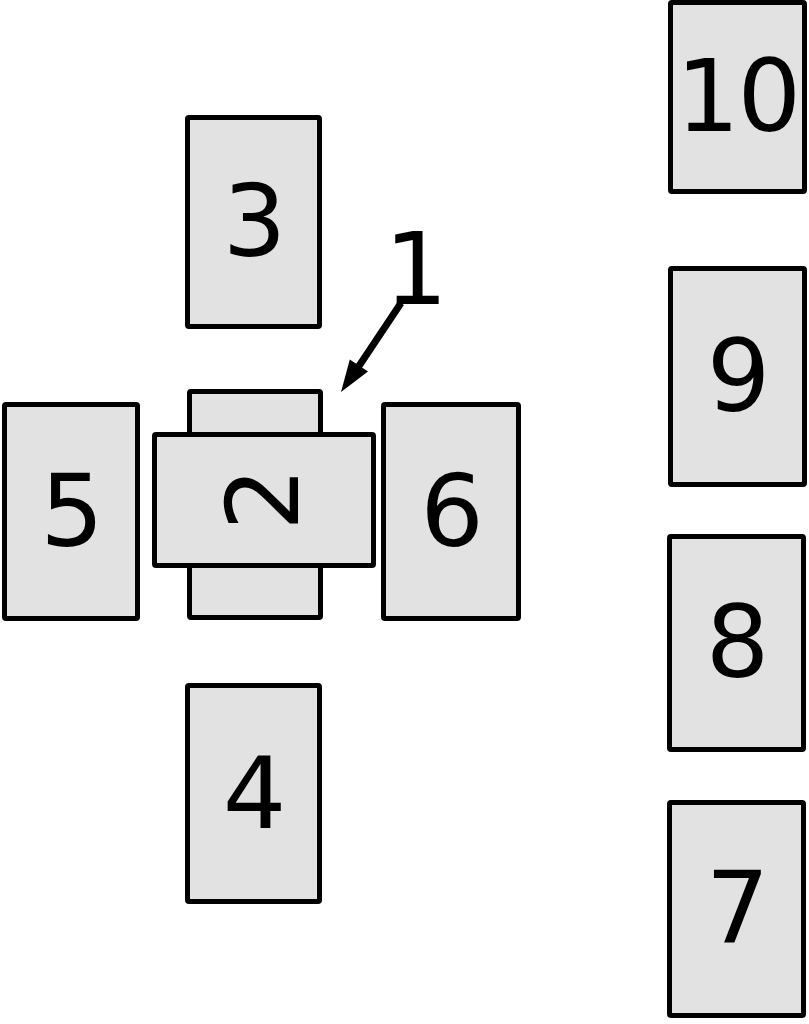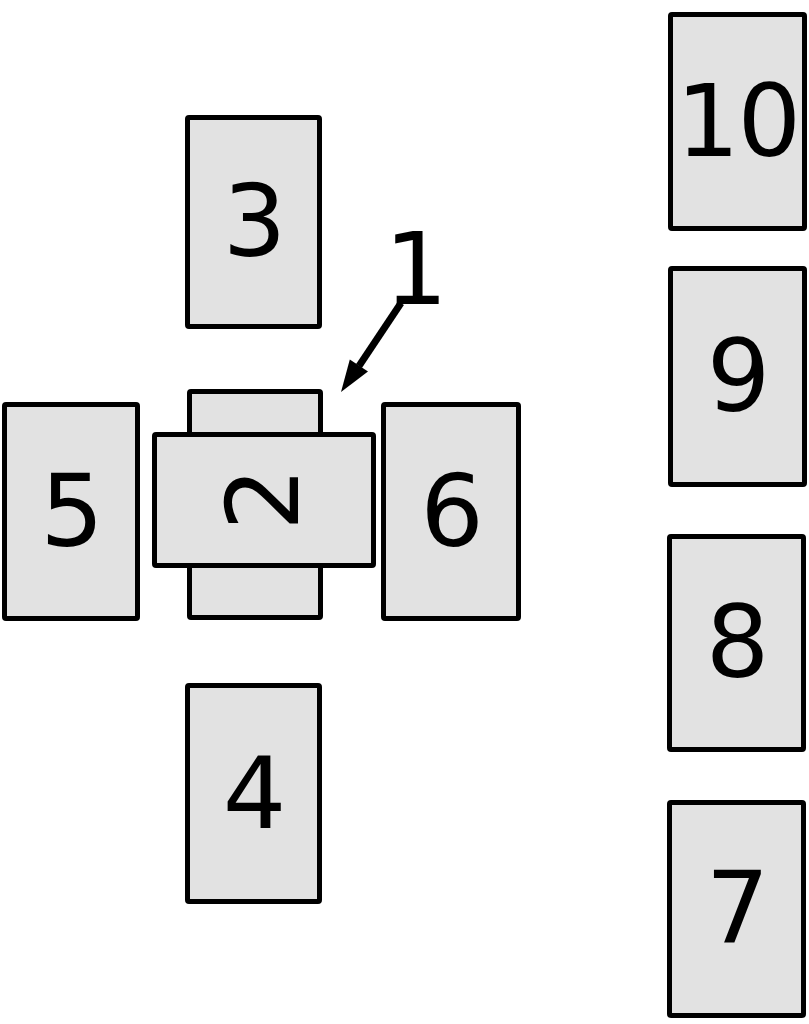--- a/index.html
+++ b/index.html
@@ -34,21 +34,21 @@
   }
   
   .card-3  { left: 185px; top: 115px; width: 137px; height: 214px; }
   .card-5  { left: 2px;   top: 402px; width: 138px; height: 219px; }
   .card-6  { left: 381px; top: 402px; width: 140px; height: 219px; }
   .card-4  { left: 185px; top: 683px; width: 137px; height: 221px; }
   .card-1  { left: 187px; top: 389px; width: 136px; height: 231px; z-index: 1; }
   .card-2  { left: 152px; top: 432px; width: 224px; height: 136px; z-index: 2; }
   .card-2 .num { transform: rotate(-90deg); }
   
-  .card-10 { left: 668px; top: 12px;   width: 139px; height: 219px; }
+  .card-10 { left: 668px; top: 0;   width: 139px; height: 194px; }
   .card-9  { left: 668px; top: 266px; width: 139px; height: 221px; }
   .card-8  { left: 667px; top: 534px; width: 139px; height: 218px; }
   .card-7  { left: 667px; top: 800px; width: 139px; height: 218px; }
 
   .annot-label {
     position: absolute;
     left: 378px;
     top: 222px;
     width: 76px;
     height: 96px;

